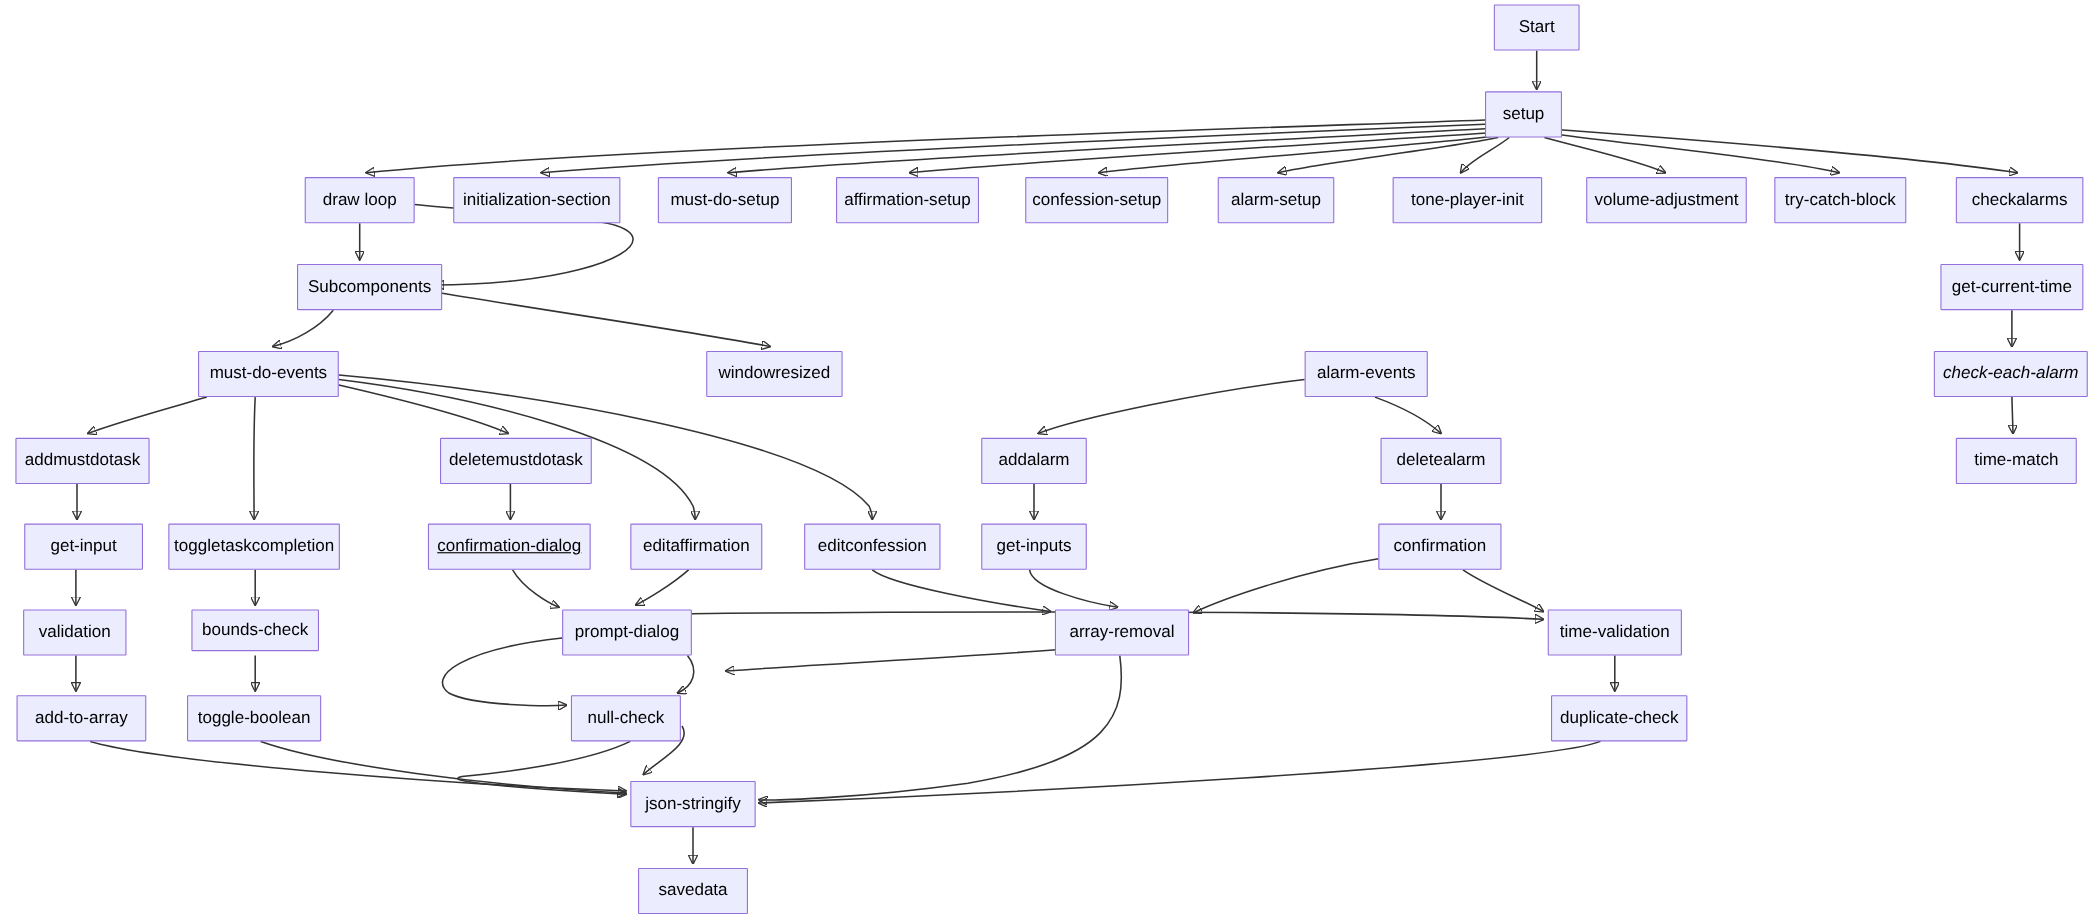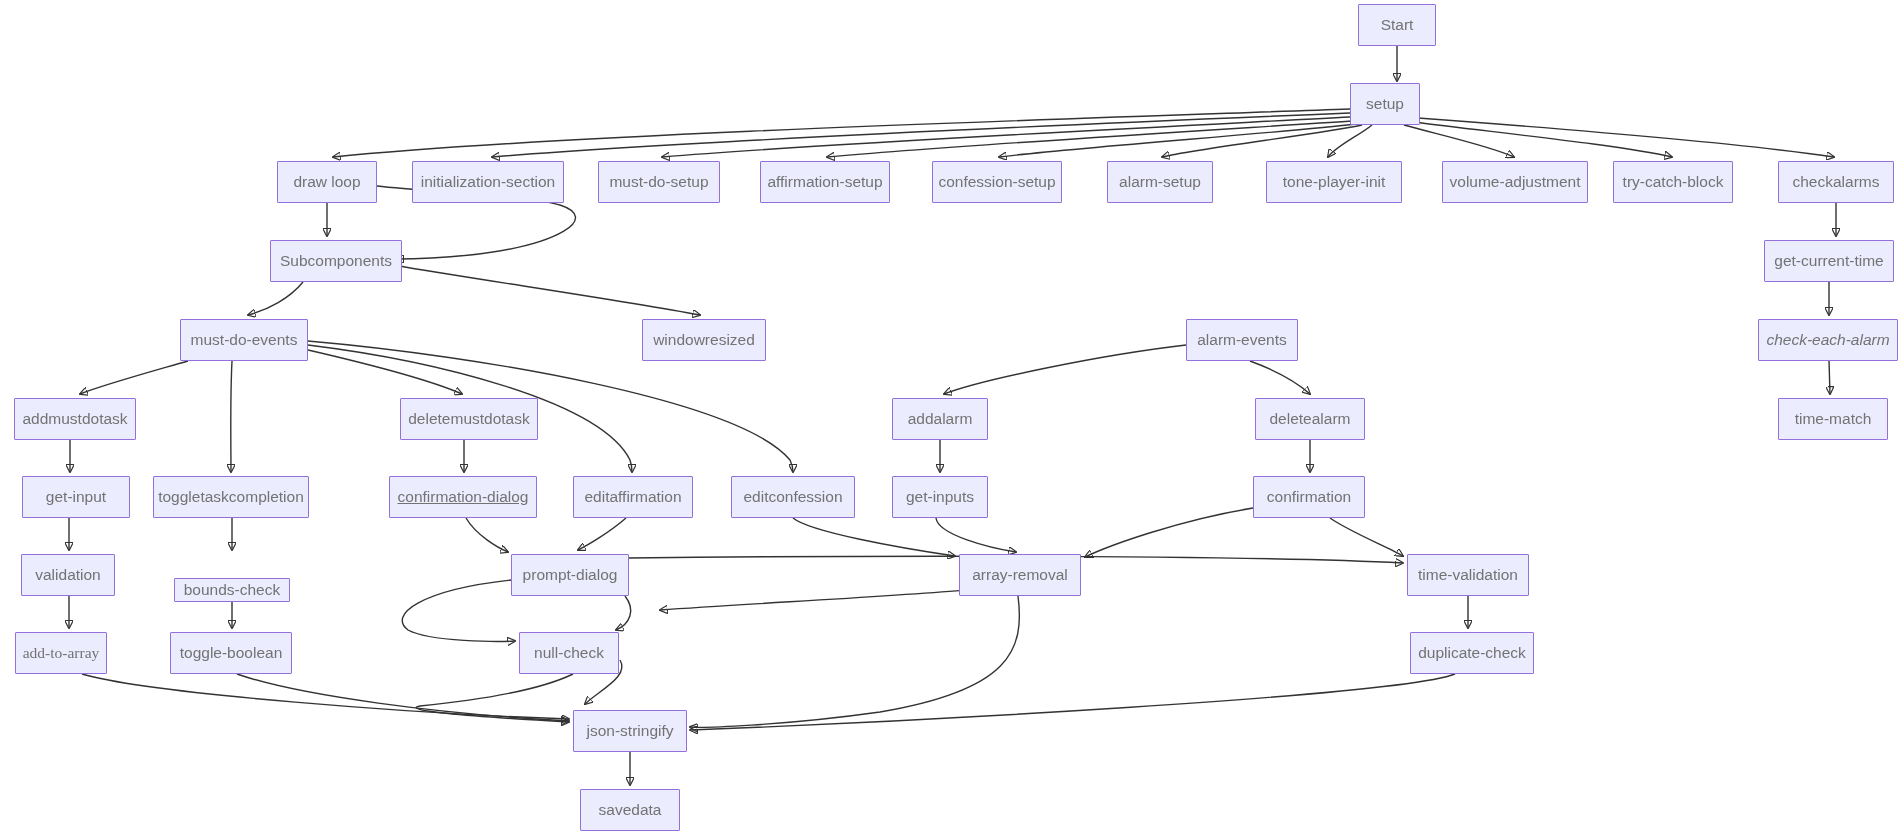--- a/index.html
+++ b/index.html
@@ -30,21 +30,21 @@
   }
   .node {
     position: absolute;
     box-sizing: border-box;
     background: #ececff;
     border: 1px solid #9370db;
     border-radius: 1px;
     display: flex;
     align-items: center;
     justify-content: center;
-    color: #737373;
+    color: #000000;
     font-size: 15.5px;
     line-height: 1;
     white-space: nowrap;
     z-index: 2;
   }
   .node-label {
     pointer-events: none;
   }
 </style>
 </head>
@@ -198,33 +198,33 @@
       </div>
       <div class="node" style="left: 892px; top: 476px; width: 96px; height: 42px;">
         <span class="node-label">get-inputs</span>
       </div>
       <div class="node" style="left: 1253px; top: 476px; width: 112px; height: 42px;">
         <span class="node-label">confirmation</span>
       </div>
       <div class="node" style="left: 21px; top: 554px; width: 94px; height: 42px;">
         <span class="node-label">validation</span>
       </div>
-      <div class="node" style="left: 174px; top: 554px; width: 116px; height: 24px; margin-top: 24px;">
+      <div class="node" style="left: 174px; top: 554px; width: 116px; height: 38px;">
         <span class="node-label">bounds-check</span>
       </div>
       <div class="node" style="left: 511px; top: 554px; width: 118px; height: 42px;">
         <span class="node-label">prompt-dialog</span>
       </div>
       <div class="node" style="left: 959px; top: 554px; width: 122px; height: 42px;">
         <span class="node-label">array-removal</span>
       </div>
       <div class="node" style="left: 1407px; top: 554px; width: 122px; height: 42px;">
         <span class="node-label">time-validation</span>
       </div>
-      <div class="node" style="left: 15px; top: 632px; width: 92px; height: 42px; font-family: Liberation Serif, serif;">
+      <div class="node" style="left: 15px; top: 632px; width: 118px; height: 42px;">
         <span class="node-label">add-to-array</span>
       </div>
       <div class="node" style="left: 170px; top: 632px; width: 122px; height: 42px;">
         <span class="node-label">toggle-boolean</span>
       </div>
       <div class="node" style="left: 519px; top: 632px; width: 100px; height: 42px;">
         <span class="node-label">null-check</span>
       </div>
       <div class="node" style="left: 1410px; top: 632px; width: 124px; height: 42px;">
         <span class="node-label">duplicate-check</span>

